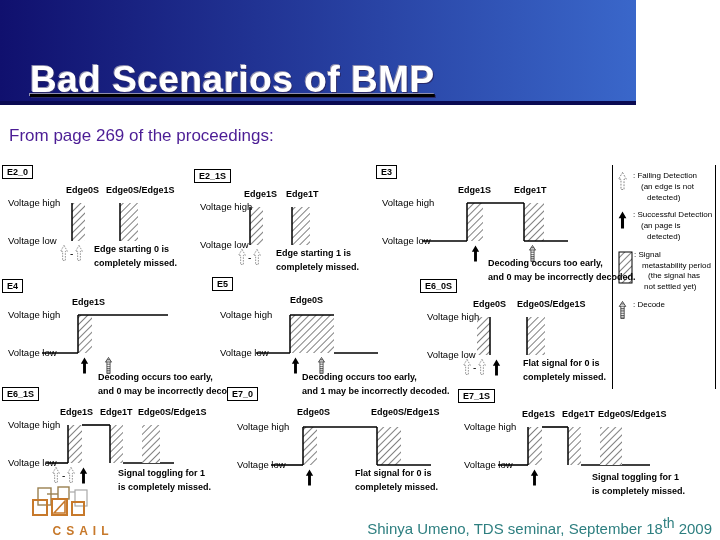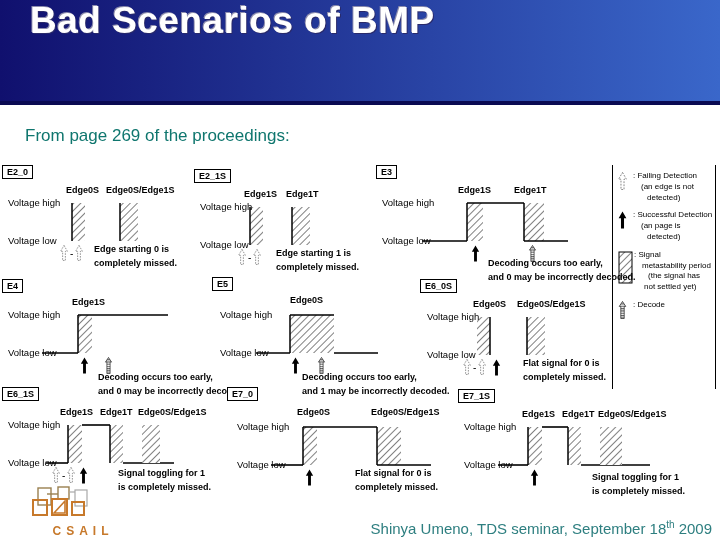--- a/index.html
+++ b/index.html
@@ -2,35 +2,34 @@
 <html><head>
 <meta charset="utf-8">
 <style>
   html,body{margin:0;padding:0;}
   body{
     width:720px;height:540px;position:relative;overflow:hidden;
     background:#ffffff;font-family:"Liberation Sans", sans-serif;
   }
   
   .header{
-    position:absolute;left:0;top:0;width:720px;height:101px;
+    position:absolute;left:0;top:0;width:636px;height:101px;
     background:linear-gradient(to right,#10106e,#3a67ca);
     border-bottom:4px solid #0a0a52;
-    display:flex;align-items:flex-start;
+    display:flex;align-items:flex-end;text-decoration:underline;
   }
   .title{
     color:#ffffff;font-size:37px;font-weight:bold;padding-left:30px;
     letter-spacing:0.5px;
     text-shadow:-1px -1px 0 #8f8fae,1px 1px 0 #2a2a6a;
     white-space:nowrap;
   }
   .subtitle{
-    position:absolute;left:9px;top:126px;font-size:17px;color:#0f766e;
+    position:absolute;left:9px;top:126px;font-size:17px;color:#4c1d95;
     white-space:nowrap;
-    margin-left:16px;
   }
   
   .diagram{position:absolute;left:0;top:163px;width:720px;height:337px;}
   .panel{position:absolute;}
   .pid{
     position:absolute;border:1.5px solid #000;background:#fff;
     font-weight:bold;font-size:9px;padding:1px 4px;white-space:nowrap;z-index:3;
   }
   .vlab{position:absolute;font-size:9.5px;color:#000;white-space:nowrap;z-index:2;}
   .elab{position:absolute;font-weight:bold;font-size:9px;white-space:nowrap;z-index:2;}
@@ -54,21 +53,21 @@
   .leg-lines{line-height:1.35;}
   .leg-lines span{display:block;white-space:nowrap;}
   .leg-lines span:nth-child(2){padding-left:8px;}
   .leg-lines span:nth-child(3){padding-left:14px;}
   .leg-lines span:nth-child(4){padding-left:10px;}
   
   .footer{
     position:absolute;right:8px;bottom:3px;font-size:15px;
     color:#2e7f80;white-space:nowrap;
   }
-  .footer sup{font-size:10px;}
+  .footer sup{font-size:14px;}
   .footer .yr{margin-left:4px;}
   .logo{position:absolute;left:26px;bottom:2px;width:100px;text-align:center;}
   .logo-text{
     color:#c7792b;font-weight:bold;font-size:12px;letter-spacing:5px;
     margin-top:0px;padding-left:14px;
   }
 </style>
 </head>
 <body>
 

